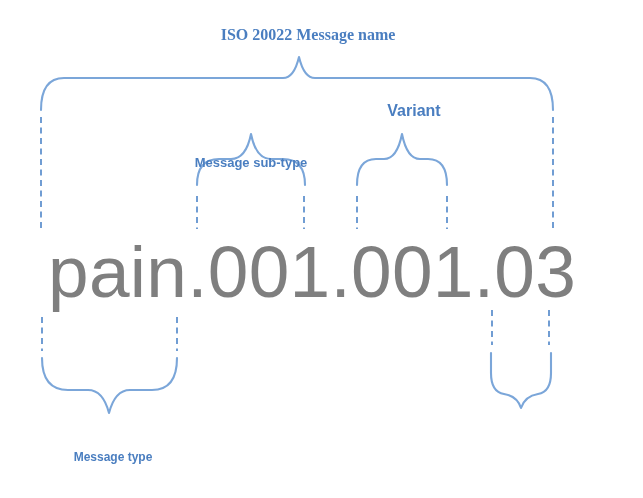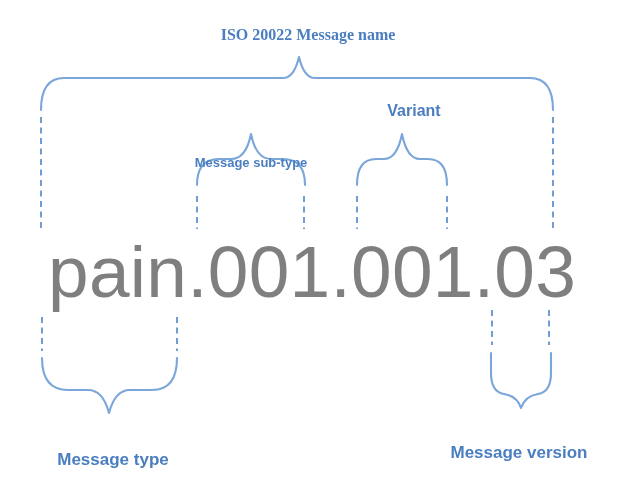--- a/index.html
+++ b/index.html
@@ -44,21 +44,21 @@
     position: absolute;
     transform: translateX(-50%);
     color: var(--label-text);
     font-weight: bold;
     white-space: nowrap;
     line-height: 1.2;
   }
   .lbl-title   { left: 308px; top: 25px;  font-size: 16px; font-family: Liberation Serif, serif; }
   .lbl-subtype { left: 251px; top: 119px; font-size: 13px; margin-top: 36px; }
   .lbl-variant { left: 414px; top: 101px; font-size: 16px; }
-  .lbl-type    { left: 113px; top: 450px; font-size: 17px; }
+  .lbl-type    { left: 113px; top: 450px; font-size: 12px; }
   .lbl-version { left: 519px; top: 443px; font-size: 17px; }
   .message-name {
     position: absolute;
     left: 48px; top: 235px;
     font-size: 73px;
     letter-spacing: 0.3px;
     line-height: 1;
     color: var(--message-text);
     white-space: nowrap;
   }
@@ -95,15 +95,14 @@
   <div class="lbl lbl-title">ISO 20022 Message name</div>
 
   <div class="lbl lbl-subtype">Message sub-type</div>
 
   <div class="lbl lbl-variant">Variant</div>
 
   <div class="message-name">pain.001.001.03</div>
 
   <div class="lbl lbl-type">Message type</div>
 
-  <div class="lbl lbl-version">Message version</div>
 
 </div>
 
 </body></html>

